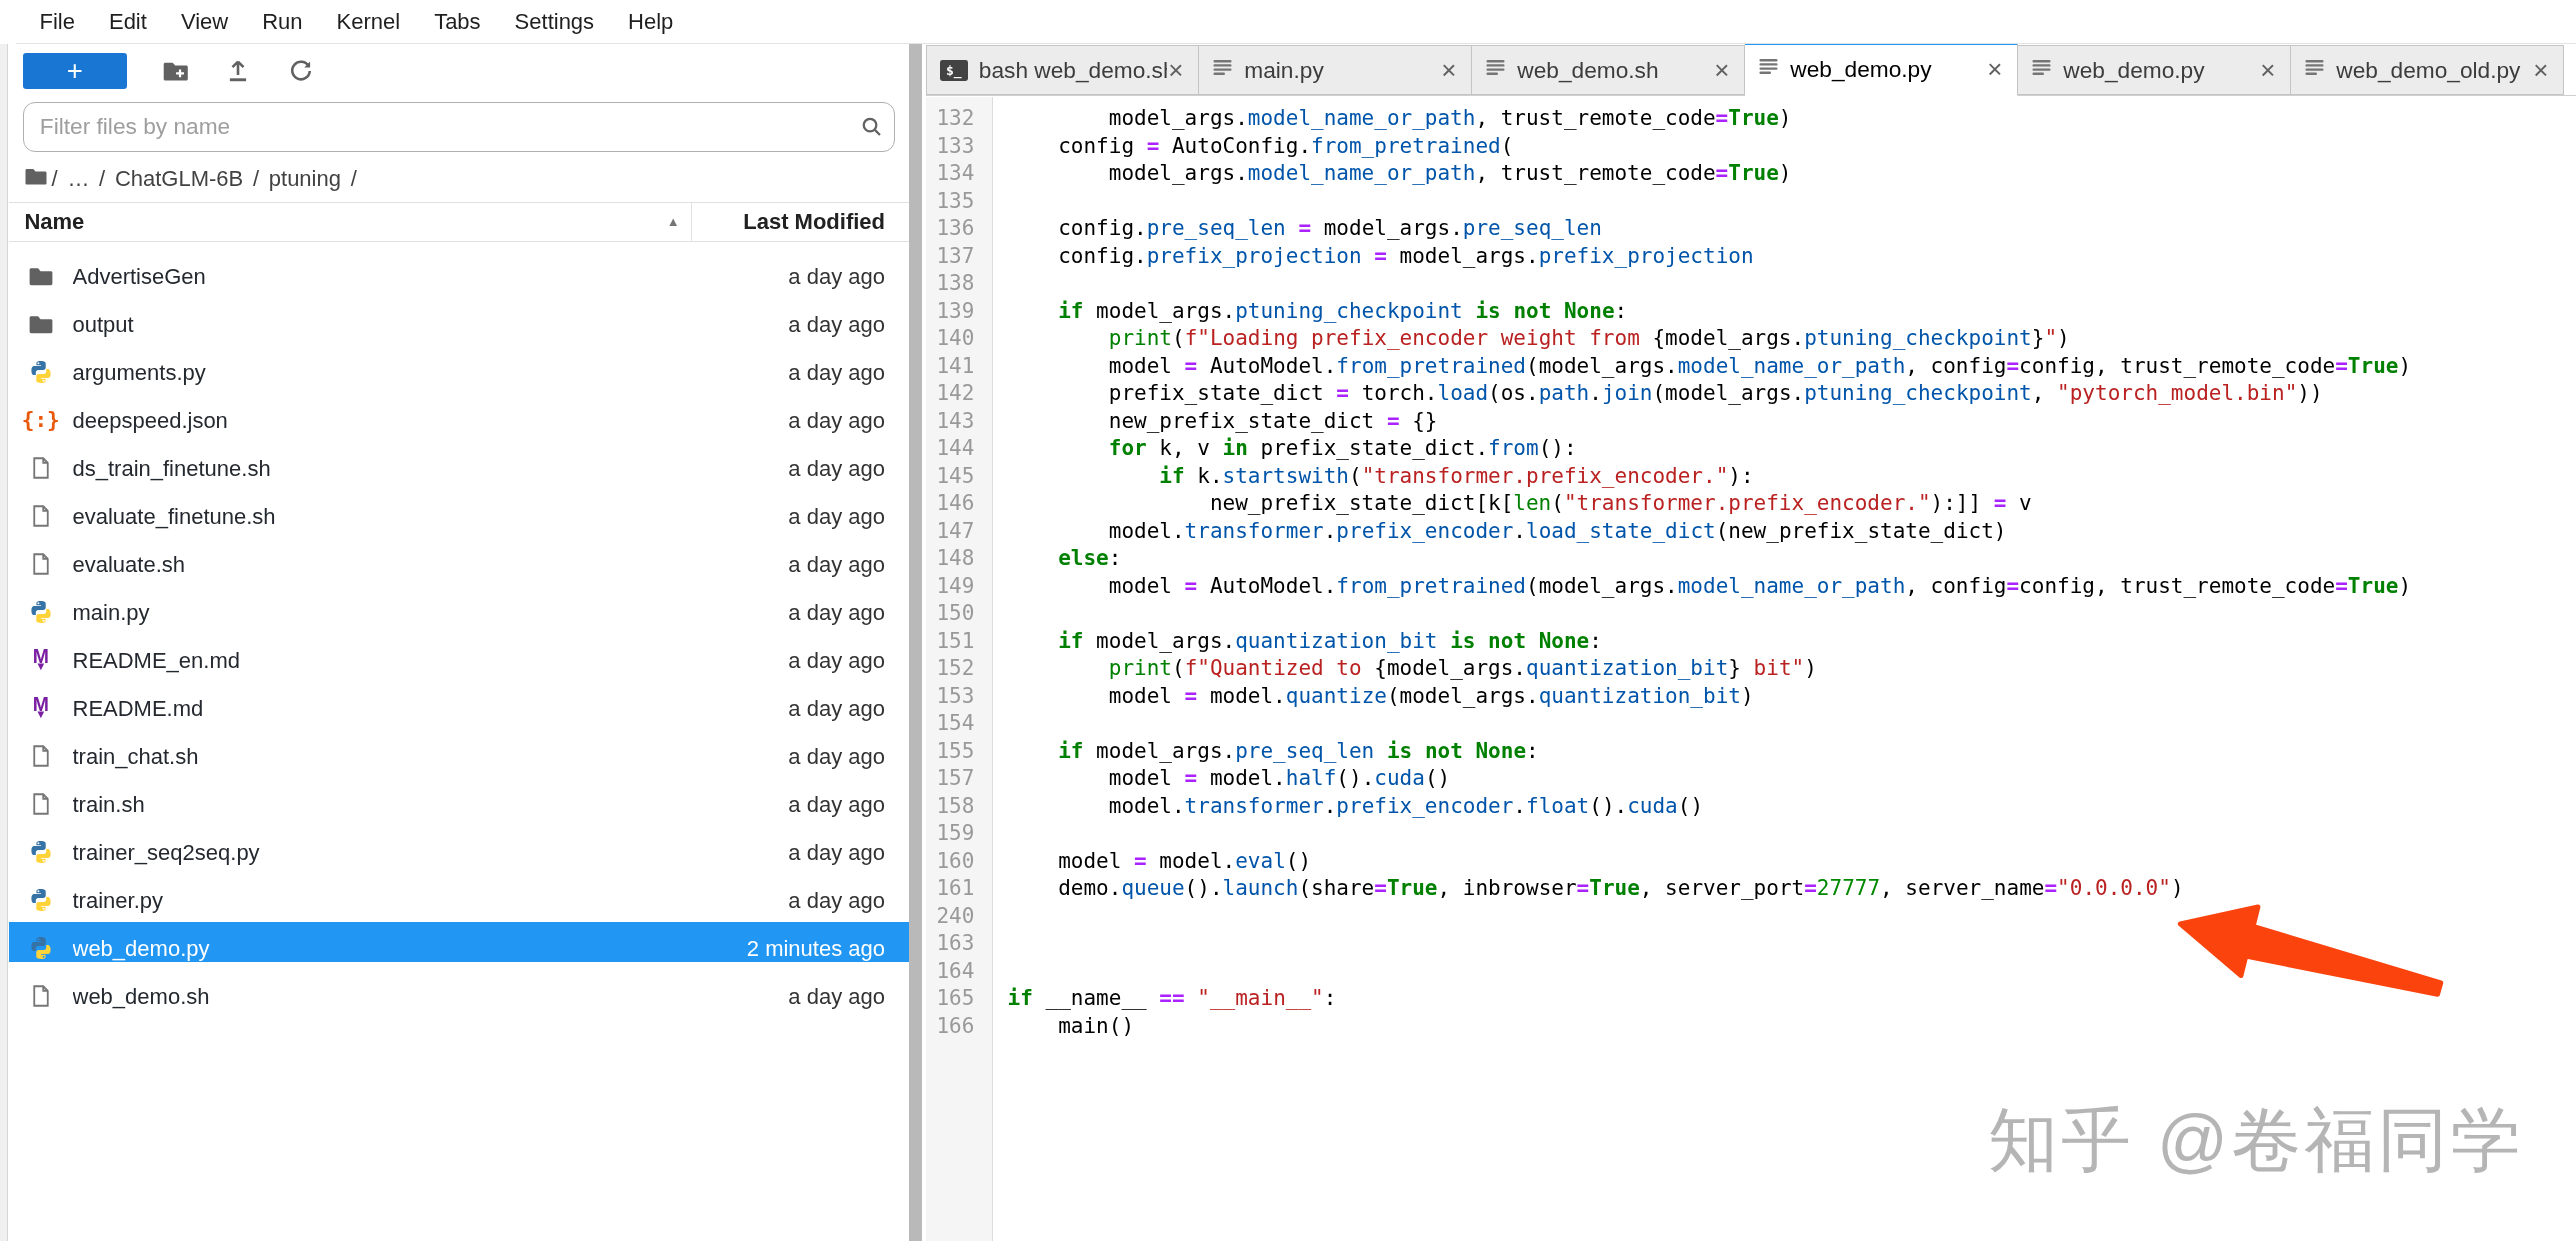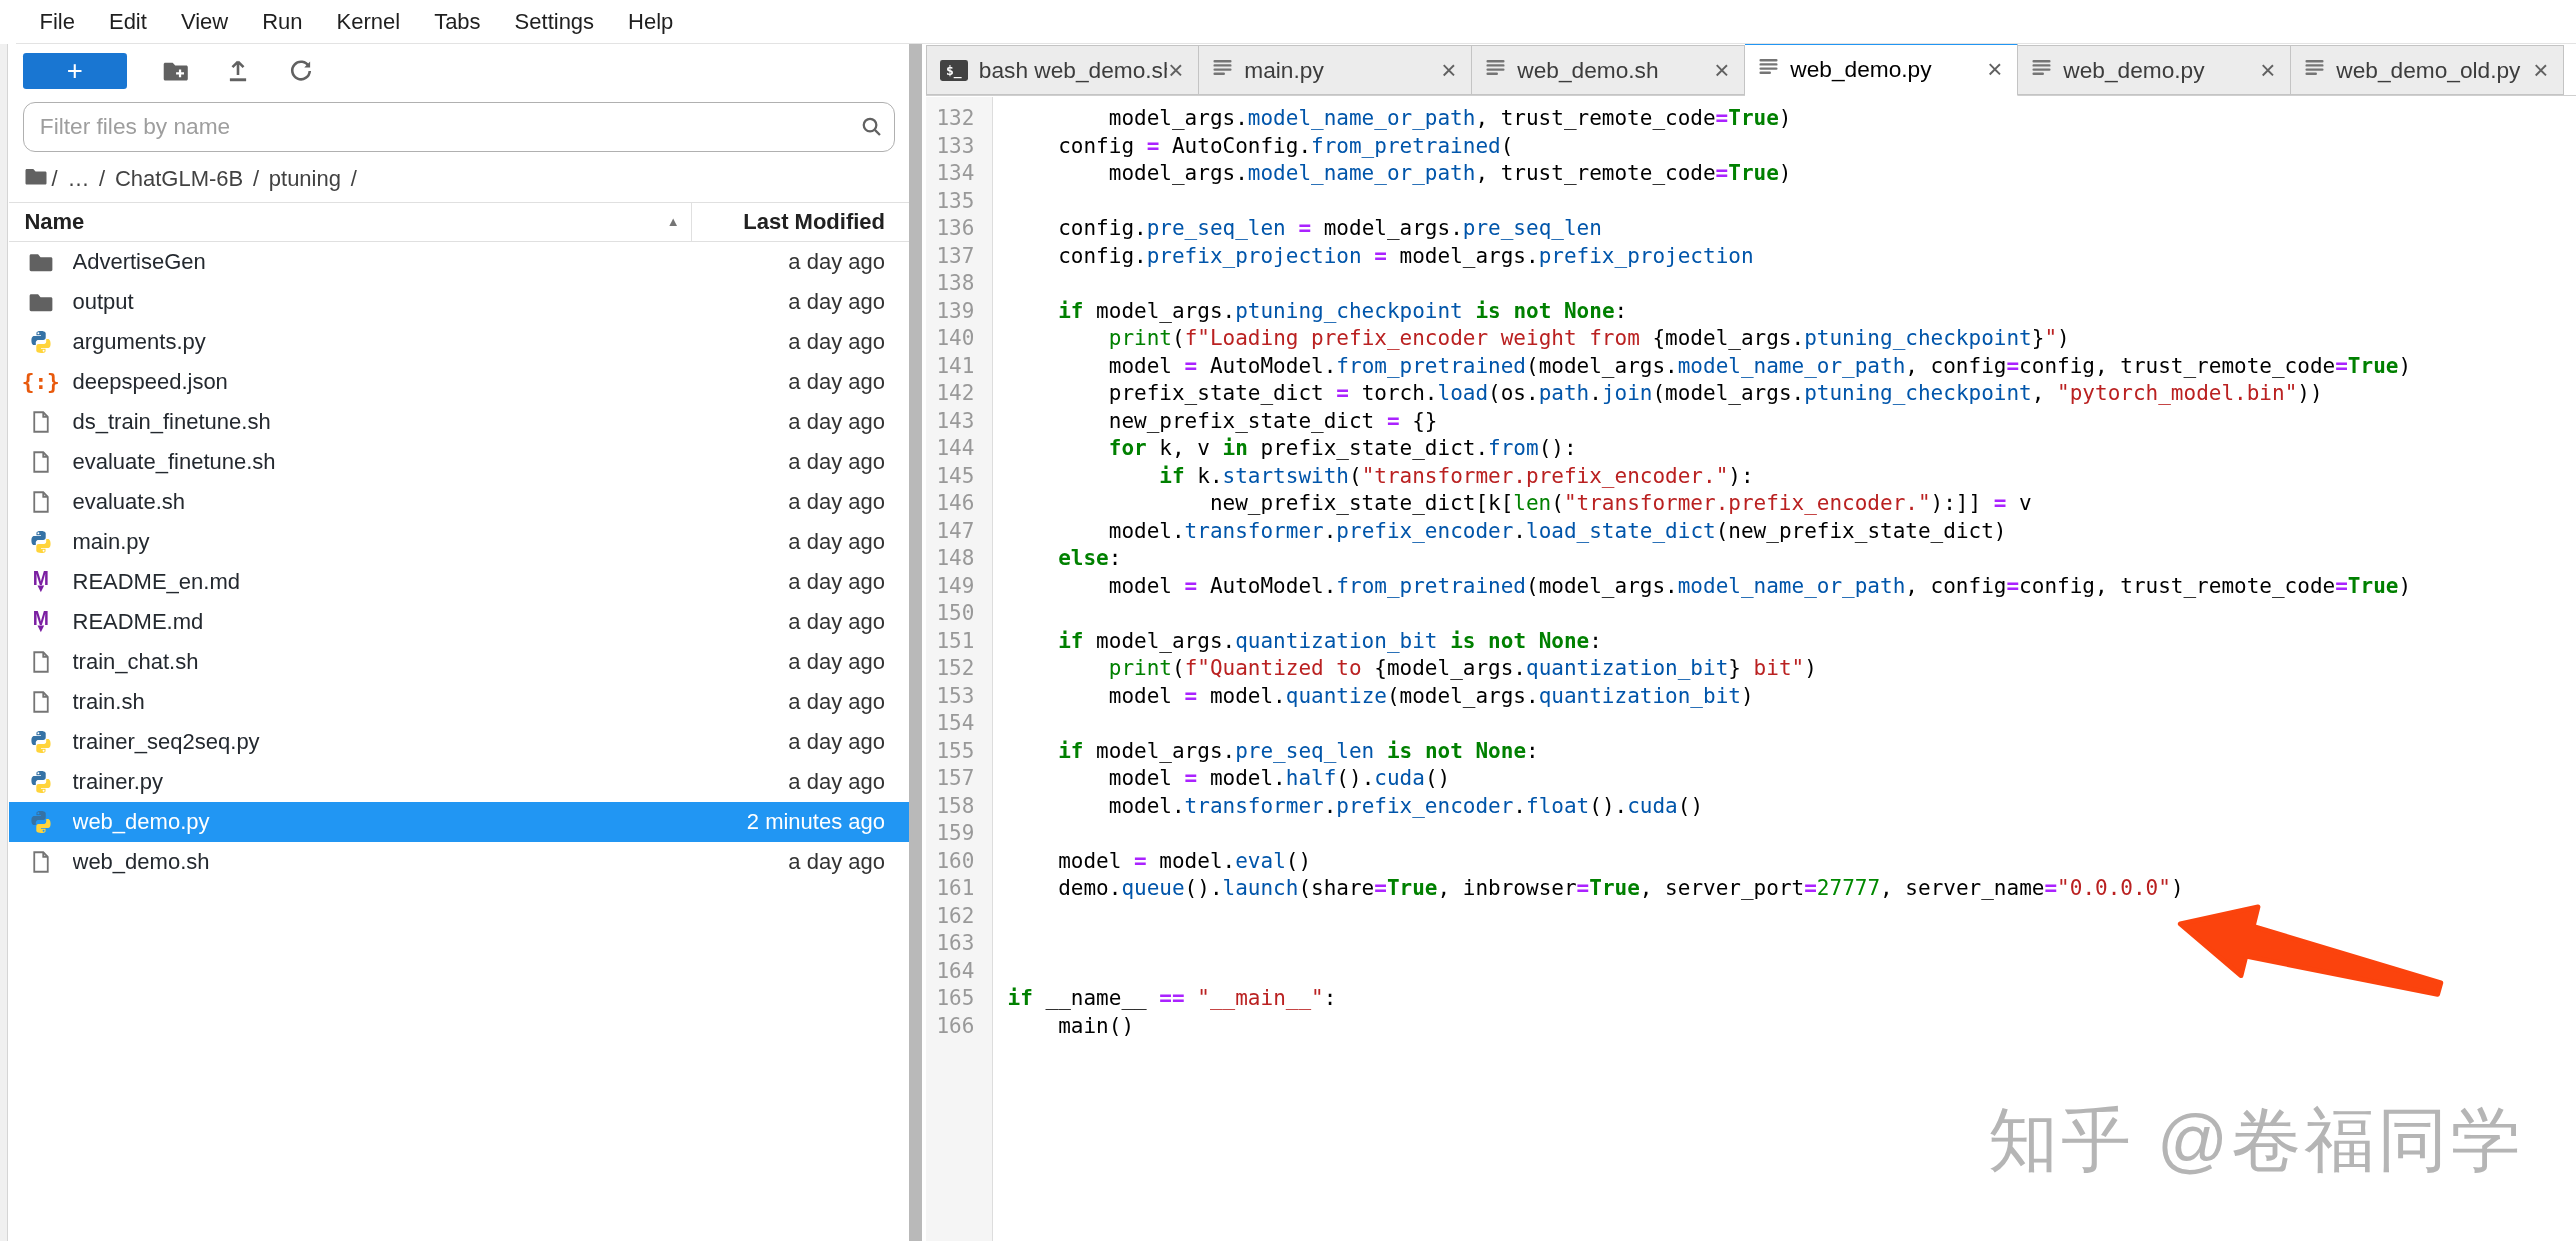--- a/index.html
+++ b/index.html
@@ -32,21 +32,21 @@
                    font-size:22px; color:#424242; }
   .fb-breadcrumb .crumb { margin:0 6.5px; }
   .fb-breadcrumb .sep { margin:0 3.2px; color:#424242; }
   .fb-header { height:40px; border-top:0.8px solid #e0e0e0; border-bottom:0.8px solid #e0e0e0;
                display:flex; align-items:center; font-size:22px; color:#212121; font-weight:700; }
   .fb-header .col-name { flex:1; display:flex; align-items:center; justify-content:space-between;
                          padding:0 11.3px 0 15.4px; border-right:0.8px solid #e0e0e0; height:100%; }
   .fb-header .sort { font-size:13px; color:#757575; }
   .fb-header .col-mod { width:217px; text-align:right; padding-right:24px; font-weight:700; }
   .fb-list { }
-  .file-row { height:40px; display:flex; align-items:center; font-size:22px; color:#24292f; }
+  .file-row { height:40px; display:flex; align-items:flex-end; font-size:22px; color:#24292f;margin-top:8px; }
   .file-row .ficon { width:27.5px; height:27.5px; margin-left:18px; display:flex; align-items:center;
                      justify-content:center; flex:none; }
   .file-row .fname { margin-left:18px; flex:1; white-space:nowrap; overflow:hidden; }
   .file-row .ftime { width:227px; text-align:right; padding-right:24px; color:#333; flex:none; }
   .file-row.selected { background:#2196f3; color:#fff; }
   .file-row.selected .ftime { color:#fff; }
   .icon-json { color:#e8590c; font-family:"DejaVu Sans Mono",monospace; font-weight:bold; font-size:21px; }
   .icon-md { color:#7b1fa2; font-weight:bold; font-size:19.4px; line-height:12px; text-align:center; }
   .icon-md .arr { display:block; font-size:11.3px; line-height:8px; }
 
@@ -387,21 +387,21 @@
       <div class="code-line"><span class="ln">151</span><span class="lc"><span class="tk-p">    </span><span class="tk-kw">if</span><span class="tk-p"> model_args.</span><span class="tk-prop">quantization_bit</span><span class="tk-p"> </span><span class="tk-kw">is</span><span class="tk-p"> </span><span class="tk-kw">not</span><span class="tk-p"> </span><span class="tk-kw">None</span><span class="tk-p">:</span></span></div>
       <div class="code-line"><span class="ln">152</span><span class="lc"><span class="tk-p">        </span><span class="tk-bi">print</span><span class="tk-p">(</span><span class="tk-str">f"Quantized to </span><span class="tk-p">{model_args.</span><span class="tk-prop">quantization_bit</span><span class="tk-p">}</span><span class="tk-str"> bit"</span><span class="tk-p">)</span></span></div>
       <div class="code-line"><span class="ln">153</span><span class="lc"><span class="tk-p">        model </span><span class="tk-op">=</span><span class="tk-p"> model.</span><span class="tk-prop">quantize</span><span class="tk-p">(model_args.</span><span class="tk-prop">quantization_bit</span><span class="tk-p">)</span></span></div>
       <div class="code-line"><span class="ln">154</span><span class="lc"></span></div>
       <div class="code-line"><span class="ln">155</span><span class="lc"><span class="tk-p">    </span><span class="tk-kw">if</span><span class="tk-p"> model_args.</span><span class="tk-prop">pre_seq_len</span><span class="tk-p"> </span><span class="tk-kw">is</span><span class="tk-p"> </span><span class="tk-kw">not</span><span class="tk-p"> </span><span class="tk-kw">None</span><span class="tk-p">:</span></span></div>
       <div class="code-line"><span class="ln">157</span><span class="lc"><span class="tk-p">        model </span><span class="tk-op">=</span><span class="tk-p"> model.</span><span class="tk-prop">half</span><span class="tk-p">().</span><span class="tk-prop">cuda</span><span class="tk-p">()</span></span></div>
       <div class="code-line"><span class="ln">158</span><span class="lc"><span class="tk-p">        model.</span><span class="tk-prop">transformer</span><span class="tk-p">.</span><span class="tk-prop">prefix_encoder</span><span class="tk-p">.</span><span class="tk-prop">float</span><span class="tk-p">().</span><span class="tk-prop">cuda</span><span class="tk-p">()</span></span></div>
       <div class="code-line"><span class="ln">159</span><span class="lc"></span></div>
       <div class="code-line"><span class="ln">160</span><span class="lc"><span class="tk-p">    model </span><span class="tk-op">=</span><span class="tk-p"> model.</span><span class="tk-prop">eval</span><span class="tk-p">()</span></span></div>
       <div class="code-line"><span class="ln">161</span><span class="lc"><span class="tk-p">    demo.</span><span class="tk-prop">queue</span><span class="tk-p">().</span><span class="tk-prop">launch</span><span class="tk-p">(share</span><span class="tk-op">=</span><span class="tk-kw">True</span><span class="tk-p">, inbrowser</span><span class="tk-op">=</span><span class="tk-kw">True</span><span class="tk-p">, server_port</span><span class="tk-op">=</span><span class="tk-num">27777</span><span class="tk-p">, server_name</span><span class="tk-op">=</span><span class="tk-str">"0.0.0.0"</span><span class="tk-p">)</span></span></div>
-      <div class="code-line"><span class="ln">162</span><span class="lc"></span></div>
+      <div class="code-line"><span class="ln">240</span><span class="lc"></span></div>
       <div class="code-line"><span class="ln">163</span><span class="lc"></span></div>
       <div class="code-line"><span class="ln">164</span><span class="lc"></span></div>
       <div class="code-line"><span class="ln">165</span><span class="lc"><span class="tk-kw">if</span><span class="tk-p"> __name__ </span><span class="tk-op">==</span><span class="tk-p"> </span><span class="tk-str">"__main__"</span><span class="tk-p">:</span></span></div>
       <div class="code-line"><span class="ln">166</span><span class="lc"><span class="tk-p">    main()</span></span></div>
     </div>
 </div>
 
 <svg class="arrow-svg" viewBox="0 0 3184 1534" width="2576" height="1241">
   <polygon id="arrow-poly" points="2695,1142 2791,1121 2785,1145 3017,1215 3013,1229 2776,1182 2770,1206" stroke-linejoin="round" stroke-width="6" fill="#fb430d" stroke="#fb430d"></polygon>
 </svg>

